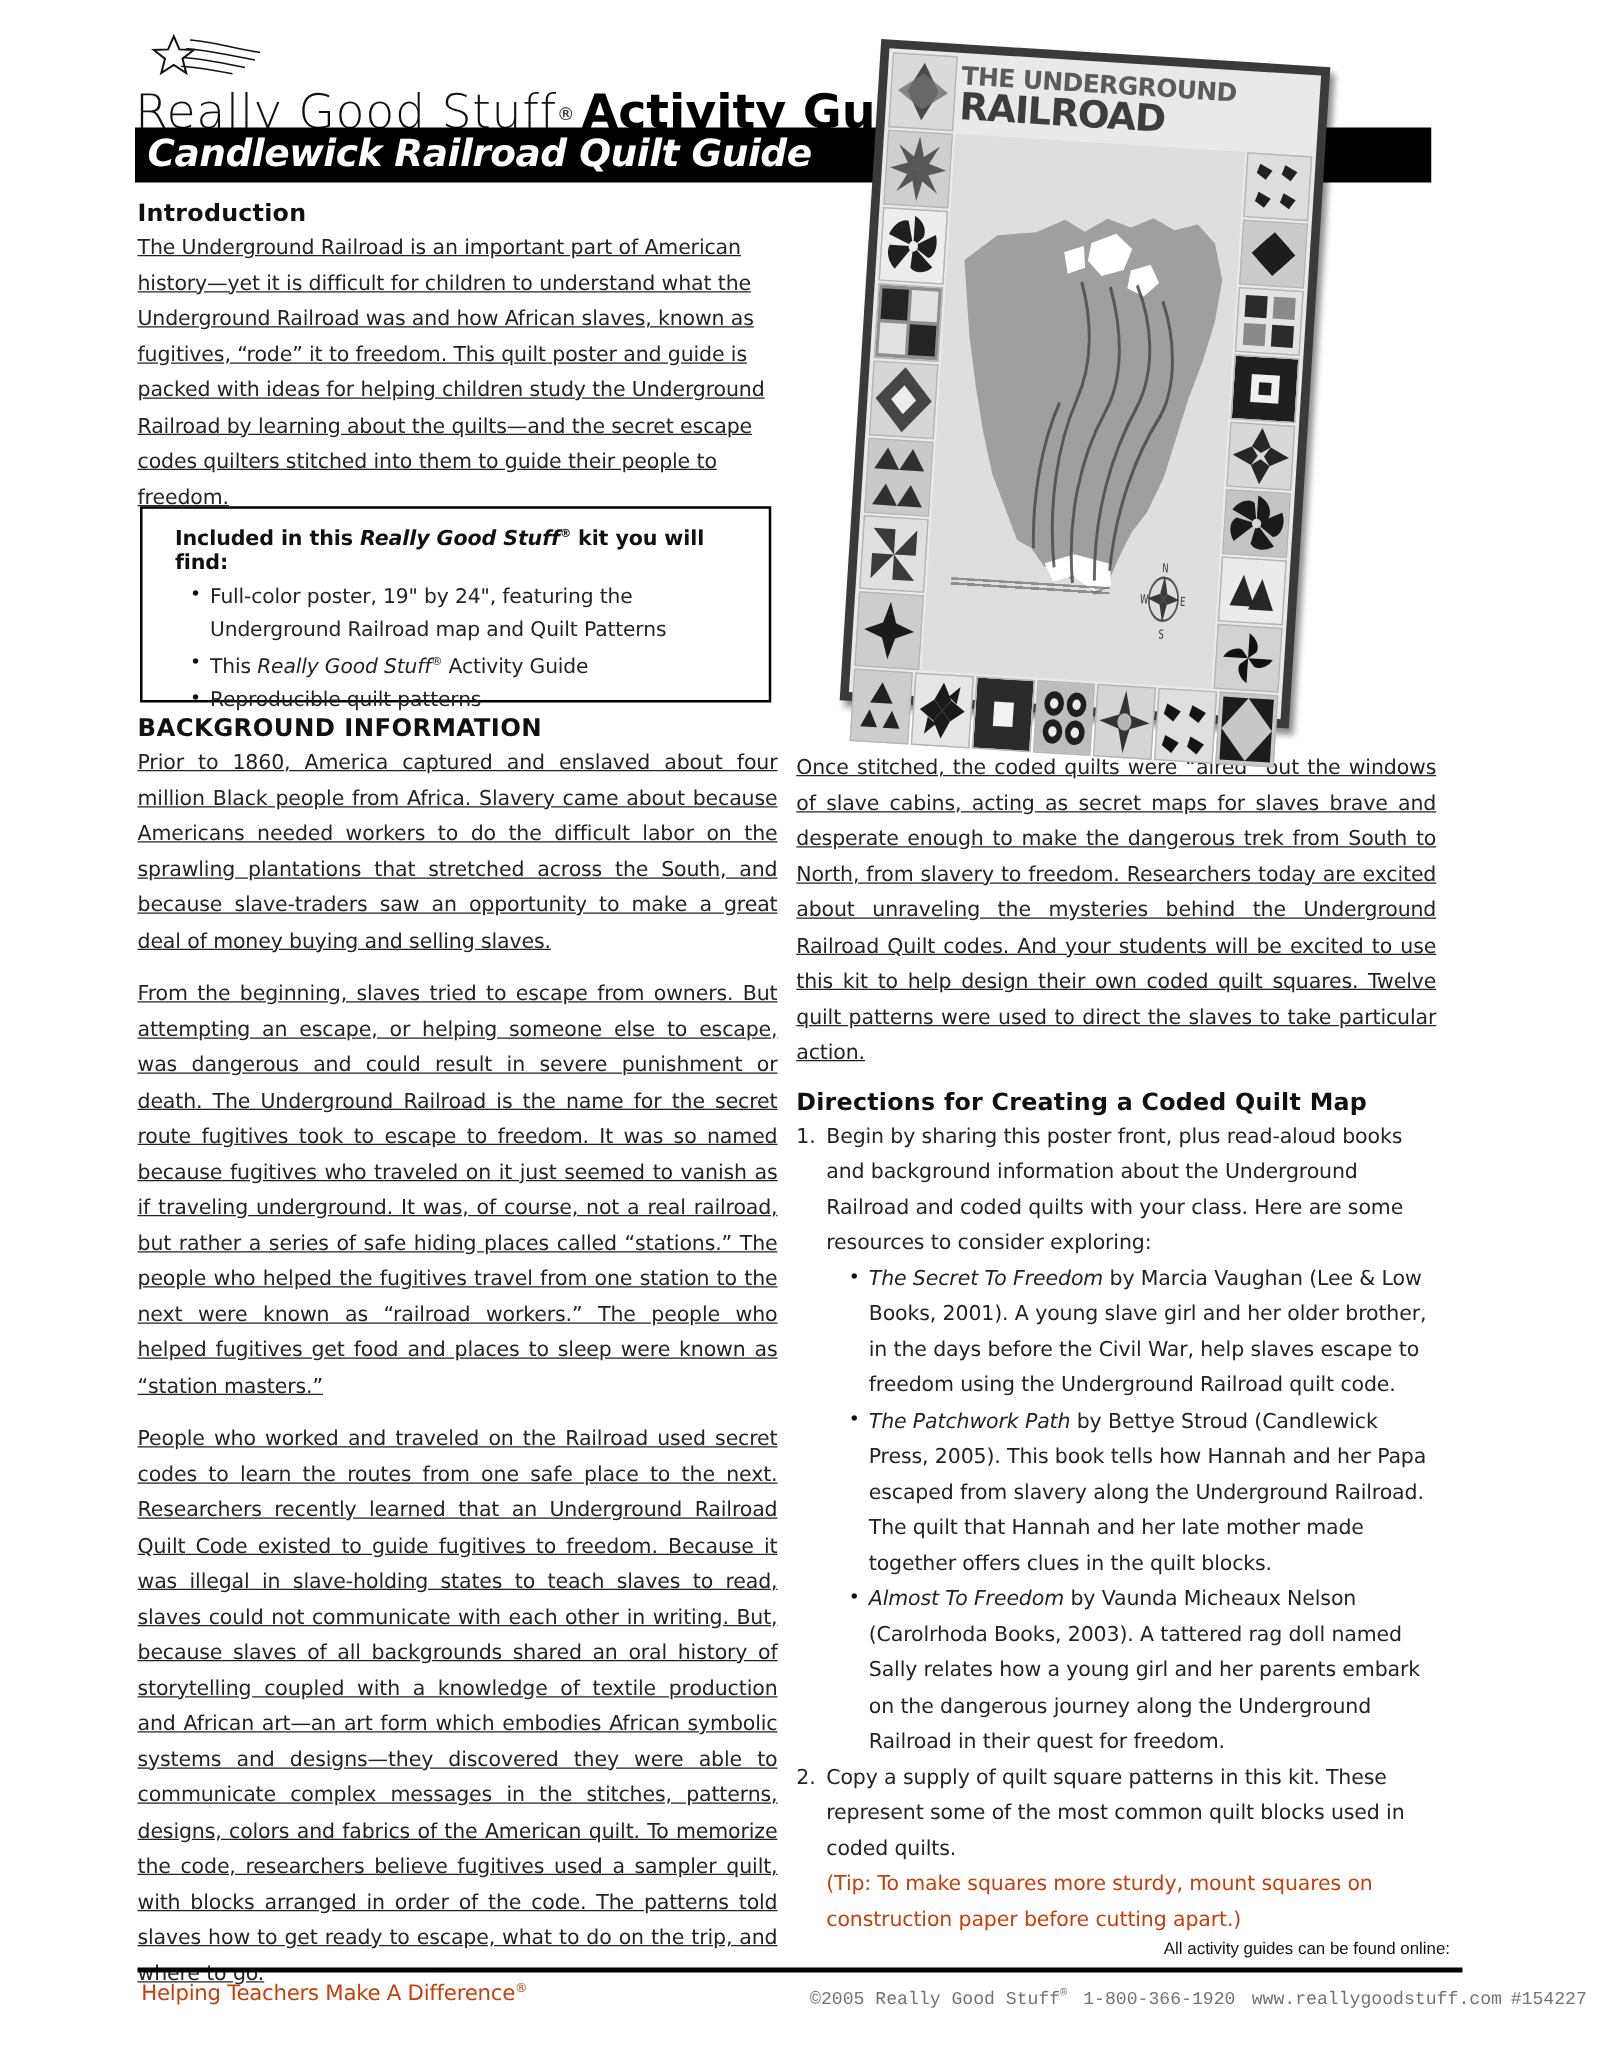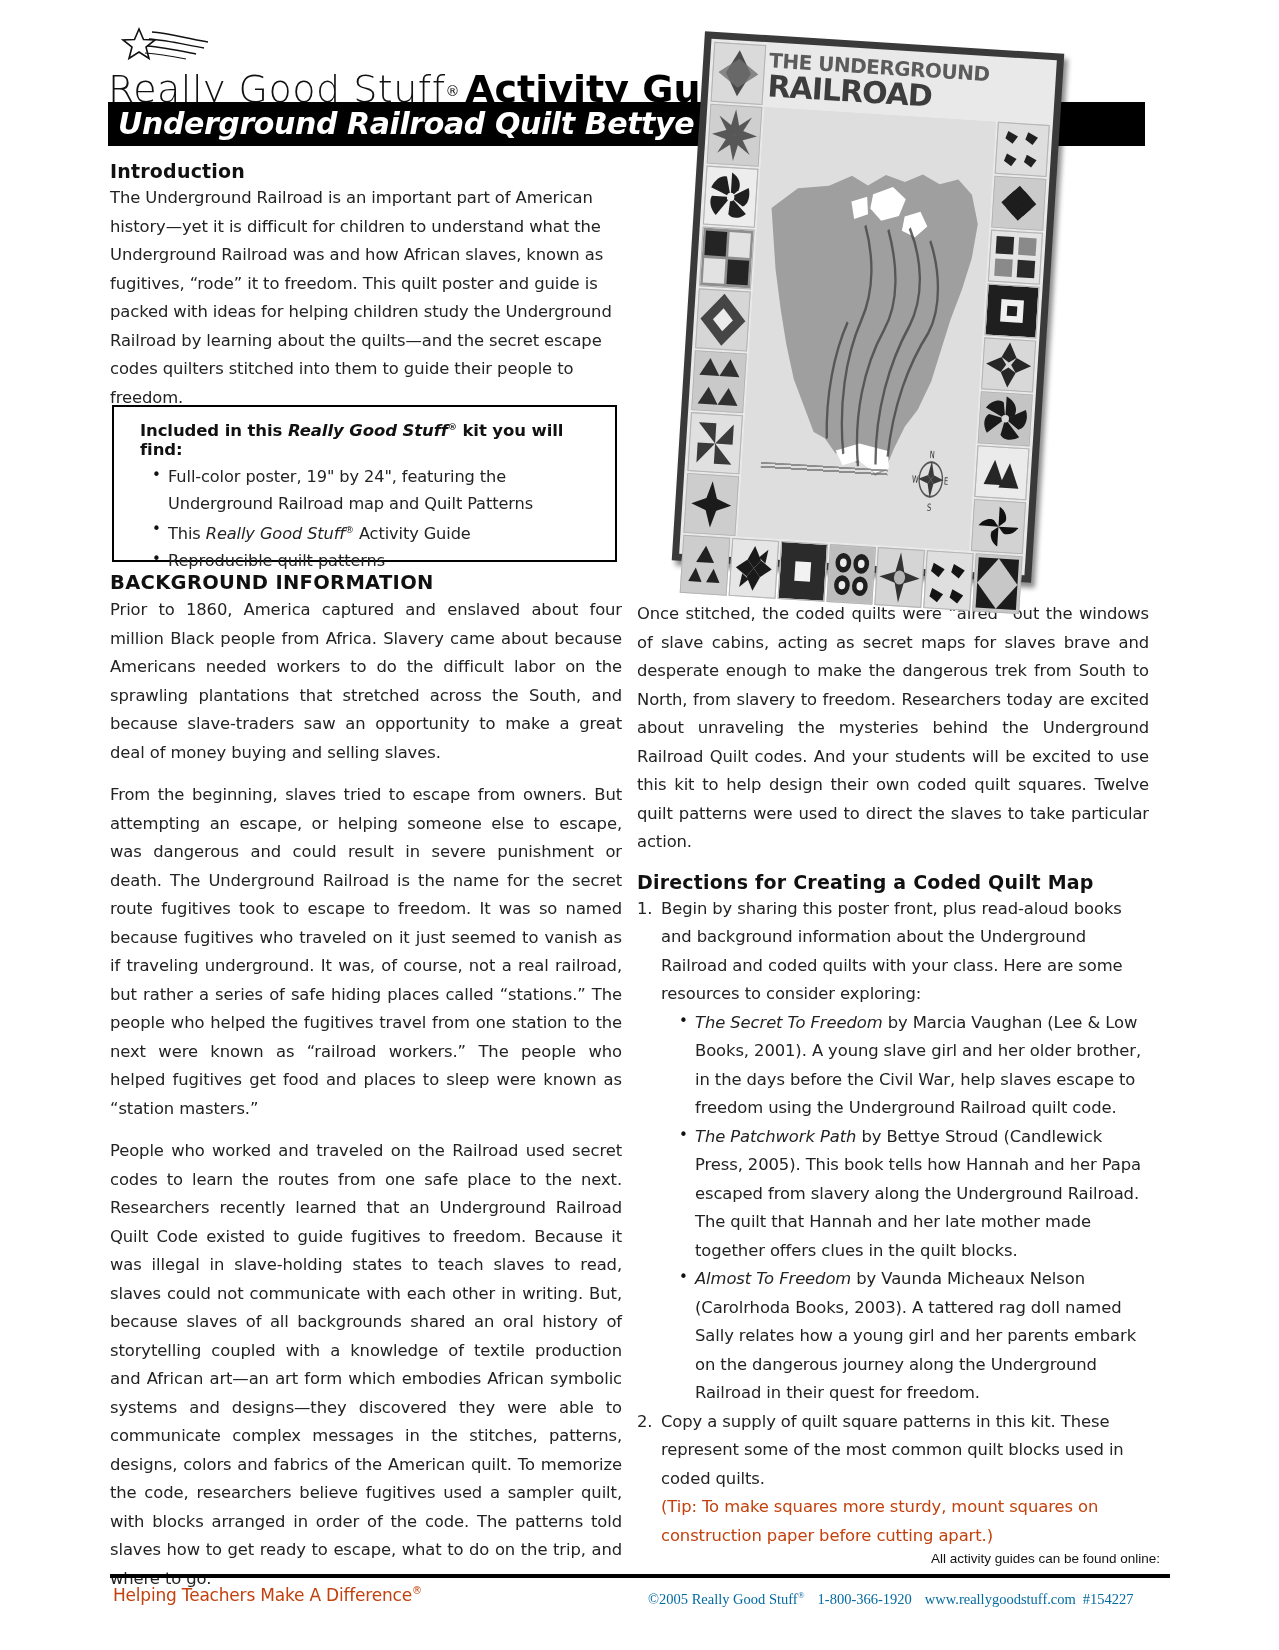--- a/index.html
+++ b/index.html
@@ -214,20 +214,21 @@
     letter-spacing: 0.3px;
   }
 
   p.body {
     margin: 0 0 14px 0;
     font-family: "DejaVu Sans", sans-serif;
     font-size: 16.4px;
     line-height: 28.5px;
     color: #232323;
     letter-spacing: -0.1px;
+    text-decoration: underline;
   }
   p.body.justify { text-align: justify; }
   p.body.last { margin-bottom: 16px; }
 
   
   .kit-box {
     position: absolute;
     left: 112px;
     top: 405px;
     width: 505px;
@@ -356,23 +357,23 @@
     font-weight: 500;
     color: #c2410c;
     letter-spacing: -0.2px;
     white-space: nowrap;
   }
   .footer-left sup { font-size: 10px; vertical-align: super; }
   .footer-right {
     position: absolute;
     left: 648px;
     top: 1590px;
-    font-family: Liberation Serif, serif;
+    font-family: Liberation Mono, monospace;
     font-size: 14.5px;
-    color: #0369a1;
+    color: #737373;
     white-space: nowrap;
   }
   .footer-right sup { font-size: 9px; vertical-align: super; }
   .fr-gap { display: inline-block; width: 13px; }
   .fr-gap-sm { display: inline-block; width: 7px; }
 </style>
 </head>
 <body>
 
 <div class="page">
@@ -385,21 +386,21 @@
       <path d="M31 20 C46 21 60 24 80 28" fill="none" stroke="#111" stroke-width="1.3"></path>
       <path d="M29 27 C42 28 54 30 70 33" fill="none" stroke="#111" stroke-width="1.1"></path>
     </svg>
     <div class="brand-line">
       <span class="brand-light">Really Good Stuff</span><span class="brand-light brand-reg">®</span>
       <span class="brand-bold">Activity Guide</span>
     </div>
   </div>
 
   <div class="title-bar">
-    <div class="title-bar-text">Underground Railroad Quilt Bettye</div>
+    <div class="title-bar-text">Candlewick Railroad Quilt Guide</div>
   </div>
 
   <div class="poster-wrap">
     <div class="poster">
       <div class="poster-inner">
 
         <div class="poster-title">
           <span class="l1">THE UNDERGROUND</span>
           <span class="l2">RAILROAD</span>
         </div>

